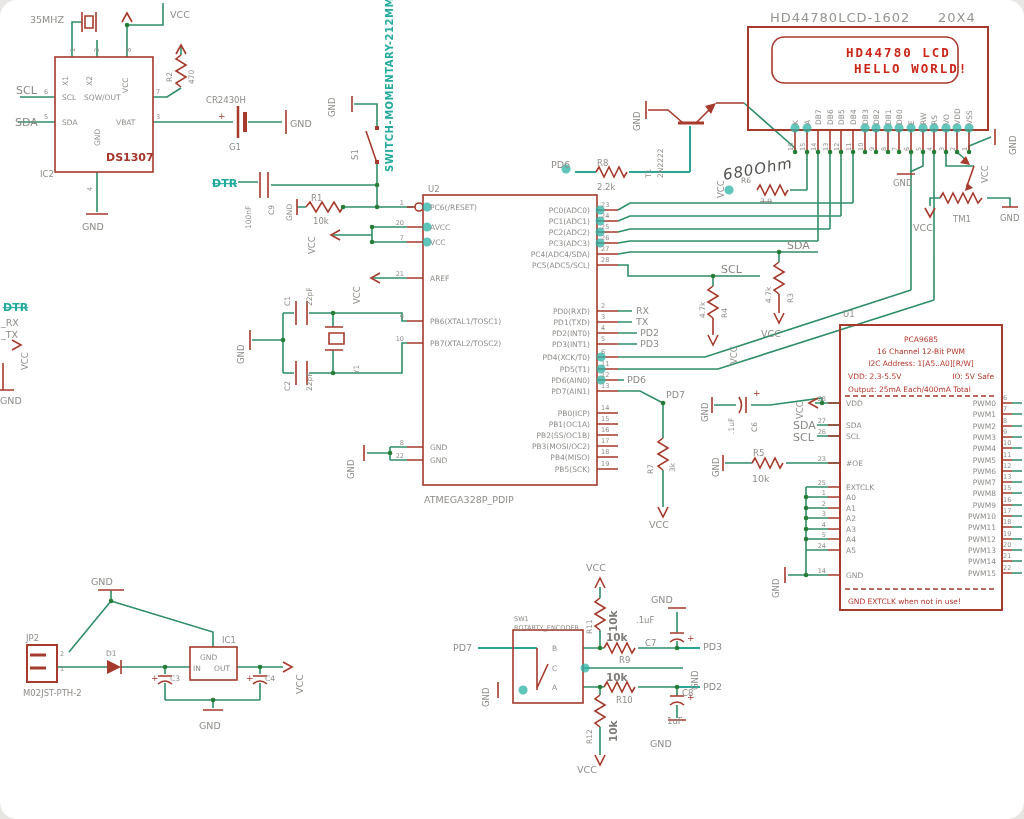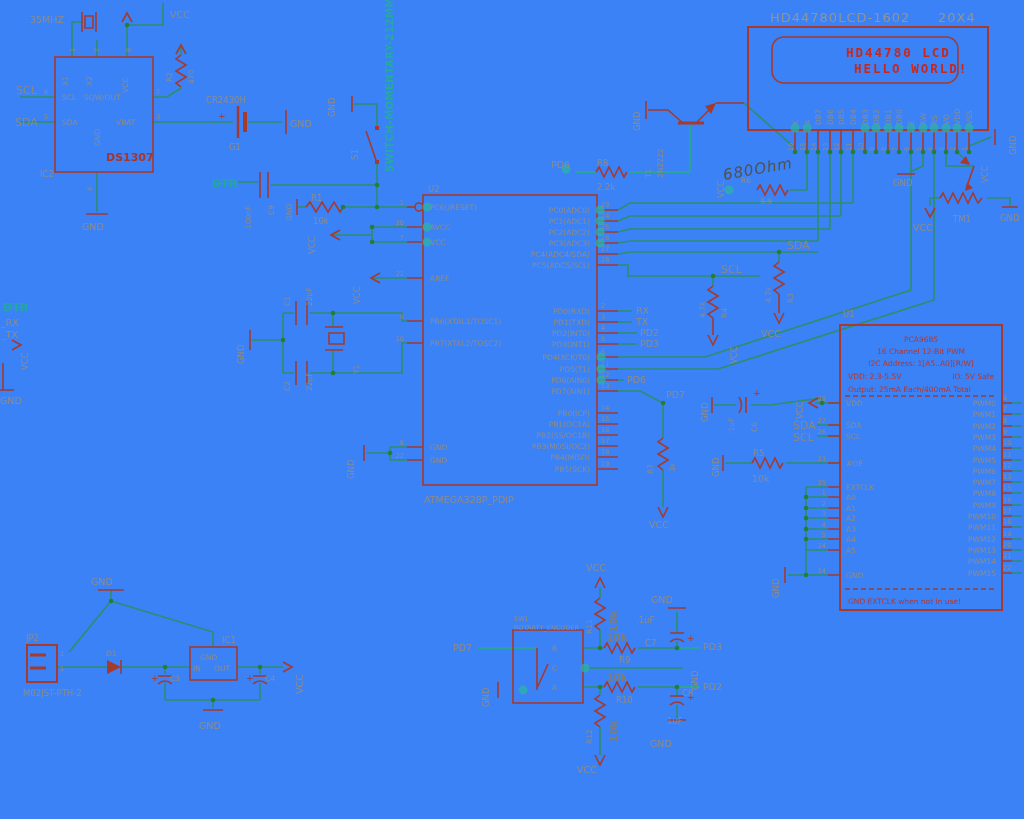--- a/index.html
+++ b/index.html
@@ -1,17 +1,17 @@
 <!DOCTYPE html>
 <html><head>
 <meta charset="utf-8">
 <style>
   html,body{margin:0;padding:0;background:#e8e6e3;}
-  #stage{position:relative;width:1024px;height:819px;background:#3b82f6;overflow:hidden;
-         font-family:"DejaVu Sans","Liberation Sans",sans-serif;}
+  #stage{position:relative;width:1024px;height:819px;background:#ffffff;overflow:hidden;
+         font-family:"DejaVu Sans","Liberation Sans",sans-serif;border-radius:17px;}
   svg text{font-family:"DejaVu Sans","Liberation Sans",sans-serif;}
   .g7{font-size:6.5px;fill:#8e8c88;}
   .g8{font-size:7.5px;fill:#8e8c88;}
   .g9{font-size:8.5px;fill:#8e8c88;}
   .g10{font-size:9.5px;fill:#8e8c88;}
   .g11{font-size:11px;fill:#8a8884;}
   .g13{font-size:13px;fill:#96948f;letter-spacing:1px;}
   .gb10{font-size:10.5px;font-weight:bold;fill:#7f7d79;}
   .rh{font-size:7.5px;fill:#b5372c;}
   .rb{font-size:11px;font-weight:bold;fill:#a8352a;}

